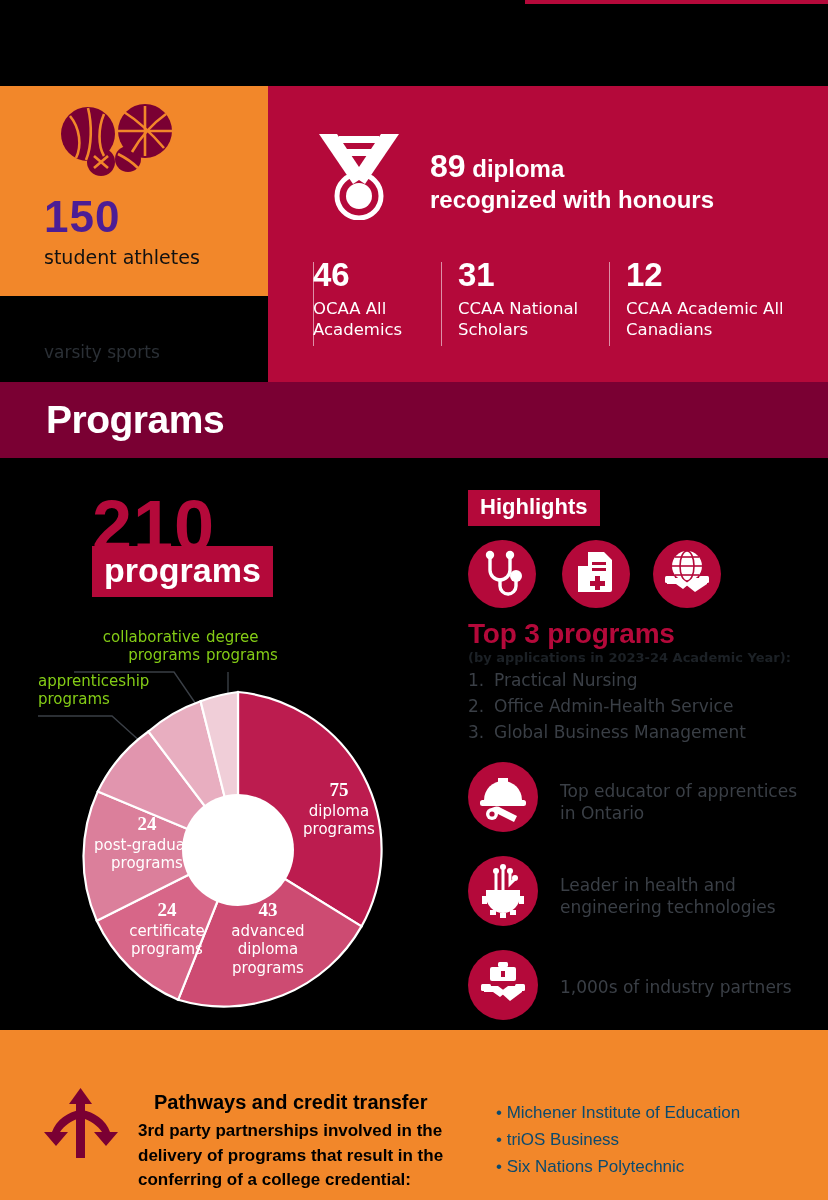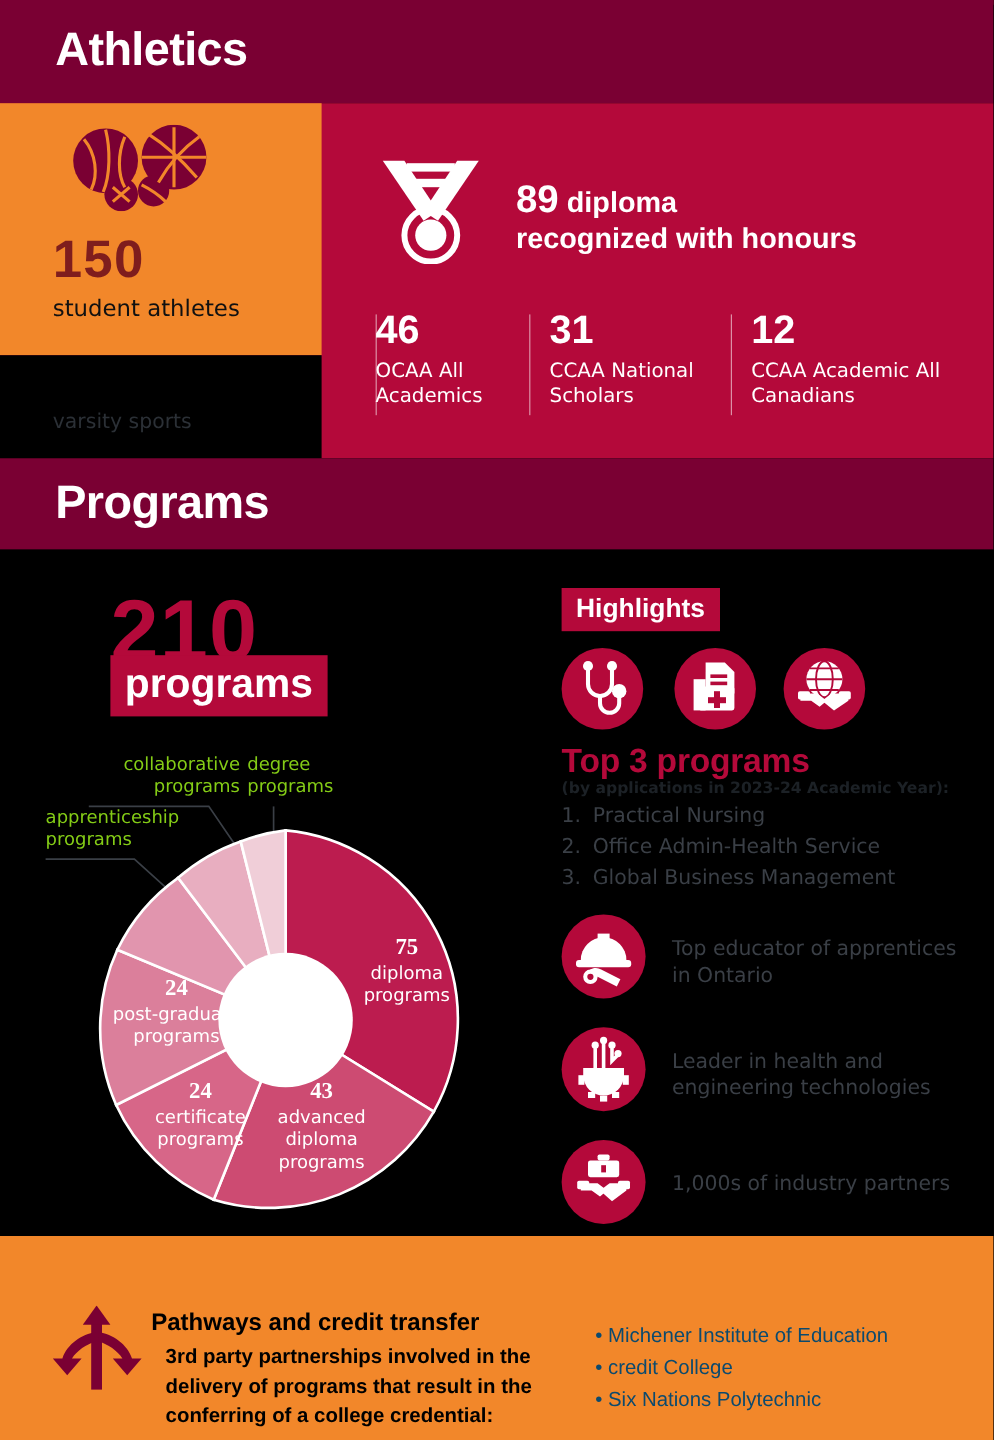--- a/index.html
+++ b/index.html
@@ -65,21 +65,21 @@
   .balls-icon {
     position: absolute;
     left: 48px; top: 18px;
     width: 140px; height: 72px;
   }
   .orange-number {
     position: absolute;
     left: 44px; top: 106px;
     font-size: 44px;
     font-weight: bold;
-    color: #7f1d1d;
+    color: #4c1d95;
     letter-spacing: 1px;
     font-family: "Liberation Sans", sans-serif;
   }
   .orange-label {
     position: absolute;
     left: 44px; top: 160px;
     font-size: 19px;
     color: #111111;
     font-family: "DejaVu Sans", sans-serif;
   }
@@ -335,21 +335,21 @@
     width: 828px; height: 170px;
     background: #F2872A;
   }
   .path-icon {
     position: absolute;
     left: 42px; top: 58px;
     width: 78px; height: 78px;
   }
   .path-heading {
     position: absolute;
-    left: 126px; top: 61px;
+    left: 154px; top: 61px;
     font-size: 20px;
     font-weight: bold;
     color: #000000;
     font-family: "Liberation Sans", sans-serif;
   }
   .path-body {
     position: absolute;
     left: 138px; top: 89px;
     width: 344px;
     font-size: 17px;
@@ -370,23 +370,20 @@
     font-family: "Liberation Sans", sans-serif;
   }
 </style>
 </head>
 <body>
 
 <div class="page">
 
   <div class="top-strip"></div>
 
-  <div class="athletics-header">
-    <div class="title">Athletics</div>
-  </div>
 
   <div class="athletics-body"></div>
 
   <div class="orange-card">
     <svg class="balls-icon" viewBox="0 0 140 72">
       <g fill="#7A0033">
         <circle cx="40" cy="30" r="27"></circle>
         <circle cx="97" cy="27" r="27"></circle>
         <circle cx="53" cy="58" r="14"></circle>
         <circle cx="80" cy="55" r="13"></circle>
@@ -641,18 +638,18 @@
         <rect x="34" y="8" width="9" height="62"></rect>
         <polygon points="38.5,0 50,16 27,16"></polygon>
         <path d="M38 30 C30 32, 22 38, 18 44 L26 44 L14 58 L2 44 L10 44 C14 32, 26 24, 38 22 Z"></path>
         <path d="M40 30 C48 32, 56 38, 60 44 L52 44 L64 58 L76 44 L68 44 C64 32, 52 24, 40 22 Z"></path>
       </g>
     </svg>
     <div class="path-heading">Pathways and credit transfer</div>
     <div class="path-body">3rd party partnerships involved in the delivery of programs that result in the conferring of a college credential:</div>
     <div class="path-list">
       <div class="bullet-row">• Michener Institute of Education</div>
-      <div class="bullet-row">• credit College</div>
+      <div class="bullet-row">• triOS Business</div>
       <div class="bullet-row">• Six Nations Polytechnic</div>
     </div>
   </div>
 
 </div>
 
 </body></html>

